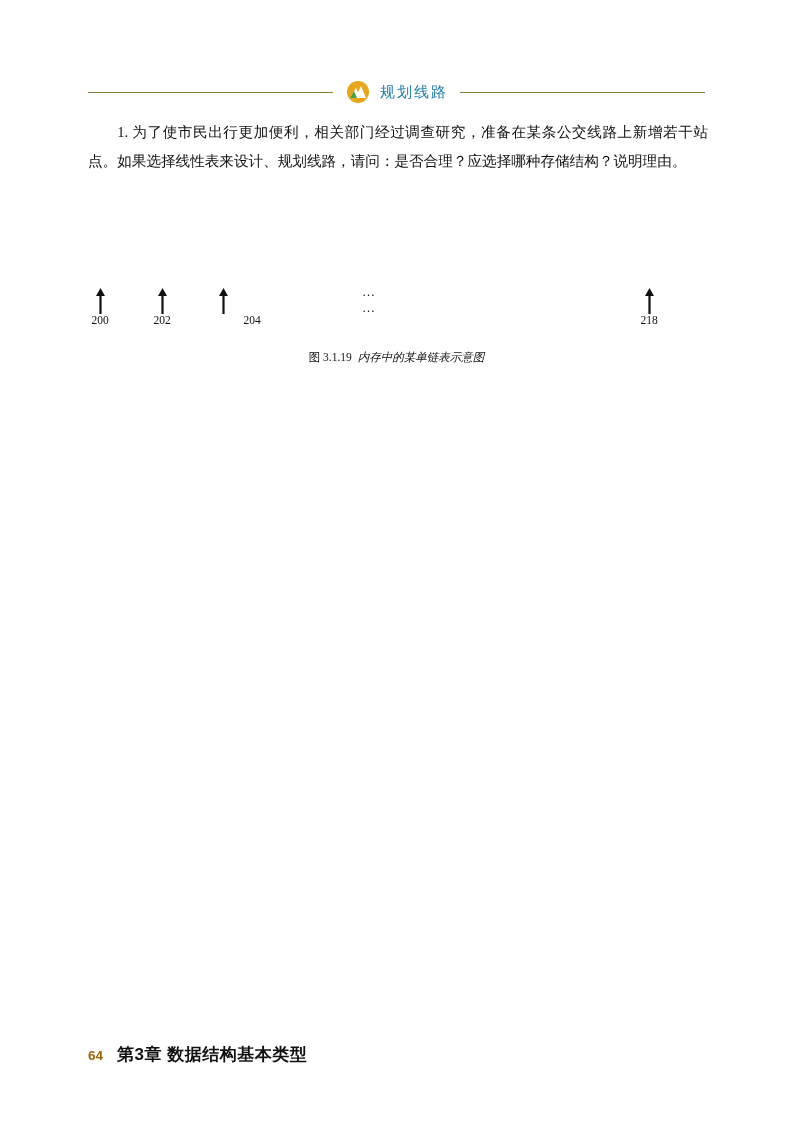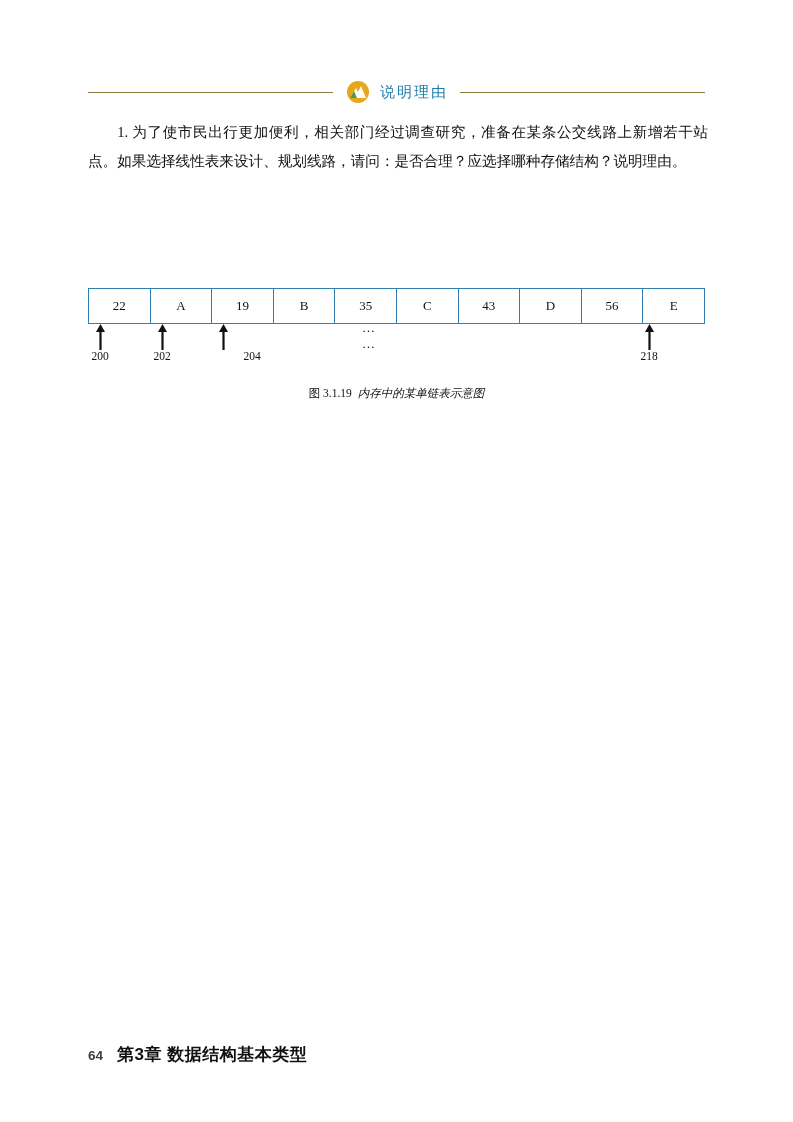--- a/index.html
+++ b/index.html
@@ -156,21 +156,21 @@
     left: 88px;
     bottom: 56px;
     display: flex;
     align-items: baseline;
     gap: 14px;
     font-family: "Liberation Sans", sans-serif;
   }
   .footer .pageno {
     font-size: 13.5px;
     font-weight: bold;
-    color: #404040;
+    color: #a16207;
   }
   .footer .chap {
     font-size: 17px;
     font-weight: bold;
     color: #111;
     letter-spacing: 0.5px;
   }
 </style>
 </head>
 <body>
@@ -180,46 +180,30 @@
   <div class="section-header">
     <div class="rule"></div>
     <div class="header-center">
       <span class="sun-icon">
         <svg width="26" height="26" viewBox="0 0 26 26">
           <circle cx="13" cy="13" r="11" fill="#e8a61b"></circle>
           <path d="M5 19 L11 9 L13 13 L16 7 L21 19 Z" fill="#ffffff"></path>
           <path d="M5 19 L9 12 L12 19 Z" fill="#4a9d4a"></path>
         </svg>
       </span>
-      <span class="header-title">说明理由</span>
+      <span class="header-title">规划线路</span>
     </div>
     <div class="rule"></div>
   </div>
 
   <div class="content">
     <p class="para">1. 为了使市民出行更加便利，相关部门经过调查研究，准备在某条公交线路上新增若干站点。如果选择线性表来设计、规划线路，请问：是否合理？应选择哪种存储结构？说明理由。</p>
   </div>
 
   <div class="diagram">
-    <table class="mem-table">
-      <tbody>
-          <tr>
-        <td>22</td>
-        <td>A</td>
-        <td>19</td>
-        <td>B</td>
-        <td>35</td>
-        <td>C</td>
-        <td>43</td>
-        <td>D</td>
-        <td>56</td>
-        <td>E</td>
-      </tr>
-    </tbody>
-      </table>
 
     <div class="arrows">
       <span class="arrow" style="left:8px;">
         <svg width="9" height="26" viewBox="0 0 9 26">
             <path d="M4.5 0 L9 8 L5.6 8 L5.6 26 L3.4 26 L3.4 8 L0 8 Z" fill="#111"></path>
           </svg>
       </span>
       <span class="addr" style="left:12px;">200</span>
 
       <span class="arrow" style="left:70px;">

